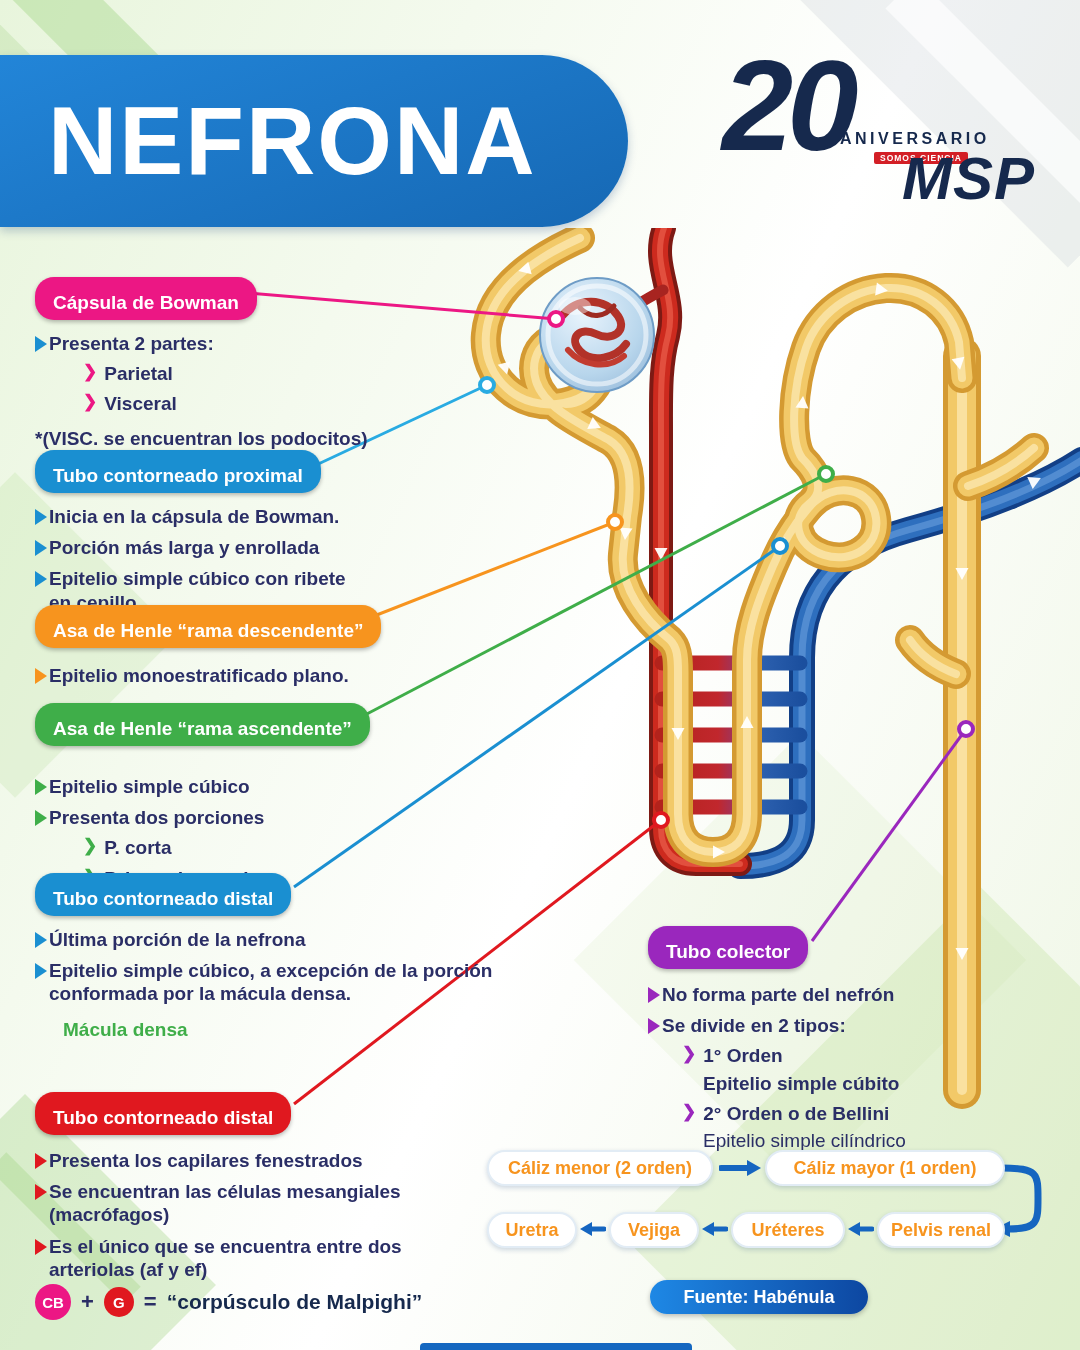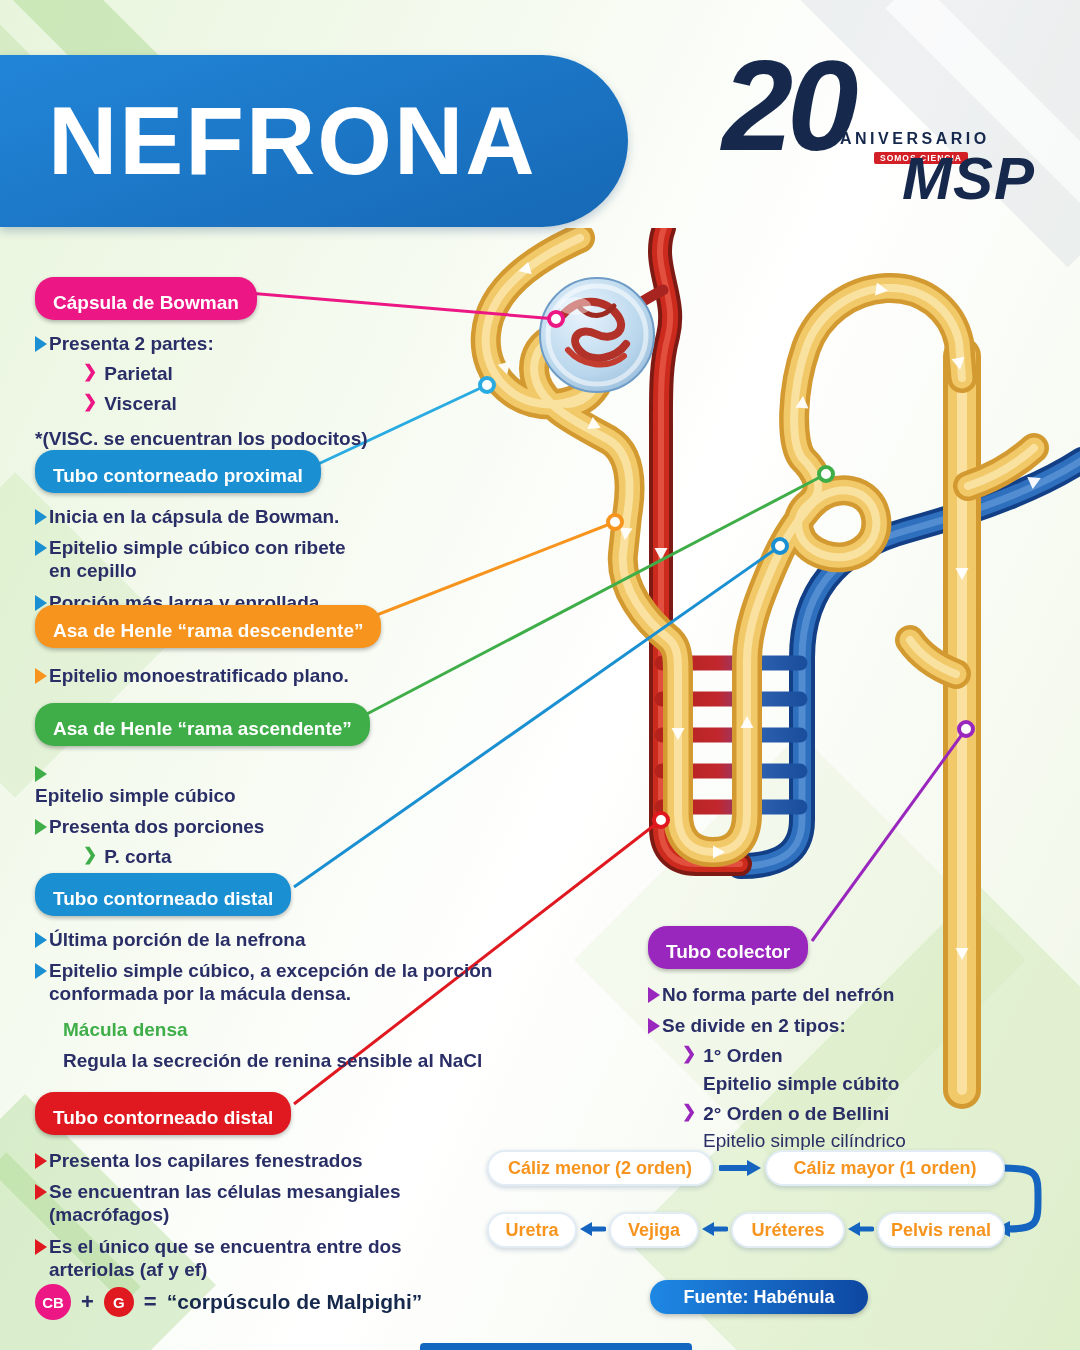--- a/index.html
+++ b/index.html
@@ -217,39 +217,39 @@
   </section>
 
   <section class="sec" style="left:35px;top:450px;width:380px;">
     <div class="pill" style="background:#1a8fd1;">Tubo contorneado proximal</div>
     <div class="row">
         <span class="tri" style="border-left-color:#1a8fd1;"></span>
         <span class="txt">Inicia en la cápsula de Bowman.</span>
       </div>
     <div class="row" style="margin-top:8px;">
         <span class="tri" style="border-left-color:#1a8fd1;"></span>
+        <span class="txt">Porción más larga y enrollada</span>
+      </div>
+    <div class="row" style="margin-top:8px;">
+        <span class="tri" style="border-left-color:#1a8fd1;"></span>
         <span class="txt" style="display:inline-block;width:300px;">Epitelio simple cúbico con ribete en cepillo</span>
-      </div>
-    <div class="row" style="margin-top:8px;">
-        <span class="tri" style="border-left-color:#1a8fd1;"></span>
-        <span class="txt">Porción más larga y enrollada</span>
       </div>
   </section>
 
   <section class="sec" style="left:35px;top:605px;width:400px;">
     <div class="pill" style="background:#f7941e;">Asa de Henle “rama descendente”</div>
     <div class="row" style="margin-top:16px;">
         <span class="tri" style="border-left-color:#f7941e;"></span>
         <span class="txt">Epitelio monoestratificado plano.</span>
       </div>
   </section>
 
   <section class="sec" style="left:35px;top:703px;width:400px;">
     <div class="pill" style="background:#3fae49;">Asa de Henle “rama ascendente”</div>
-    <div class="row" style="margin-top:16px;flex-direction:column;">
+    <div class="row" style="margin-top:29px;">
         <span class="tri" style="border-left-color:#3fae49;"></span>
         <span class="txt">Epitelio simple cúbico</span>
       </div>
     <div class="row" style="margin-top:8px;">
         <span class="tri" style="border-left-color:#3fae49;"></span>
         <span class="txt">Presenta dos porciones</span>
       </div>
     <div class="subrow">
         <span class="chev" style="color:#3fae49;"></span>
         <span class="txt">P. corta</span>
@@ -264,21 +264,20 @@
     <div class="pill" style="background:#1a8fd1;">Tubo contorneado distal</div>
     <div class="row">
         <span class="tri" style="border-left-color:#1a8fd1;"></span>
         <span class="txt">Última porción de la nefrona</span>
       </div>
     <div class="row" style="margin-top:8px;">
         <span class="tri" style="border-left-color:#1a8fd1;"></span>
         <span class="txt" style="display:inline-block;width:450px;">Epitelio simple cúbico, a excepción de la porción conformada por la mácula densa.</span>
       </div>
     <div class="txt green" style="margin:12px 0 0 28px;font-weight:800;">Mácula densa</div>
-    <div class="txt" style="margin:8px 0 0 28px;">Regula la secreción de renina sensible al NaCl</div>
   </section>
 
   <section class="sec" style="left:35px;top:1092px;width:430px;">
     <div class="pill" style="background:#e0181f;">Tubo contorneado distal</div>
     <div class="row" style="margin-top:14px;">
         <span class="tri" style="border-left-color:#e0181f;"></span>
         <span class="txt">Presenta los capilares fenestrados</span>
       </div>
     <div class="row" style="margin-top:8px;">
         <span class="tri" style="border-left-color:#e0181f;"></span>

